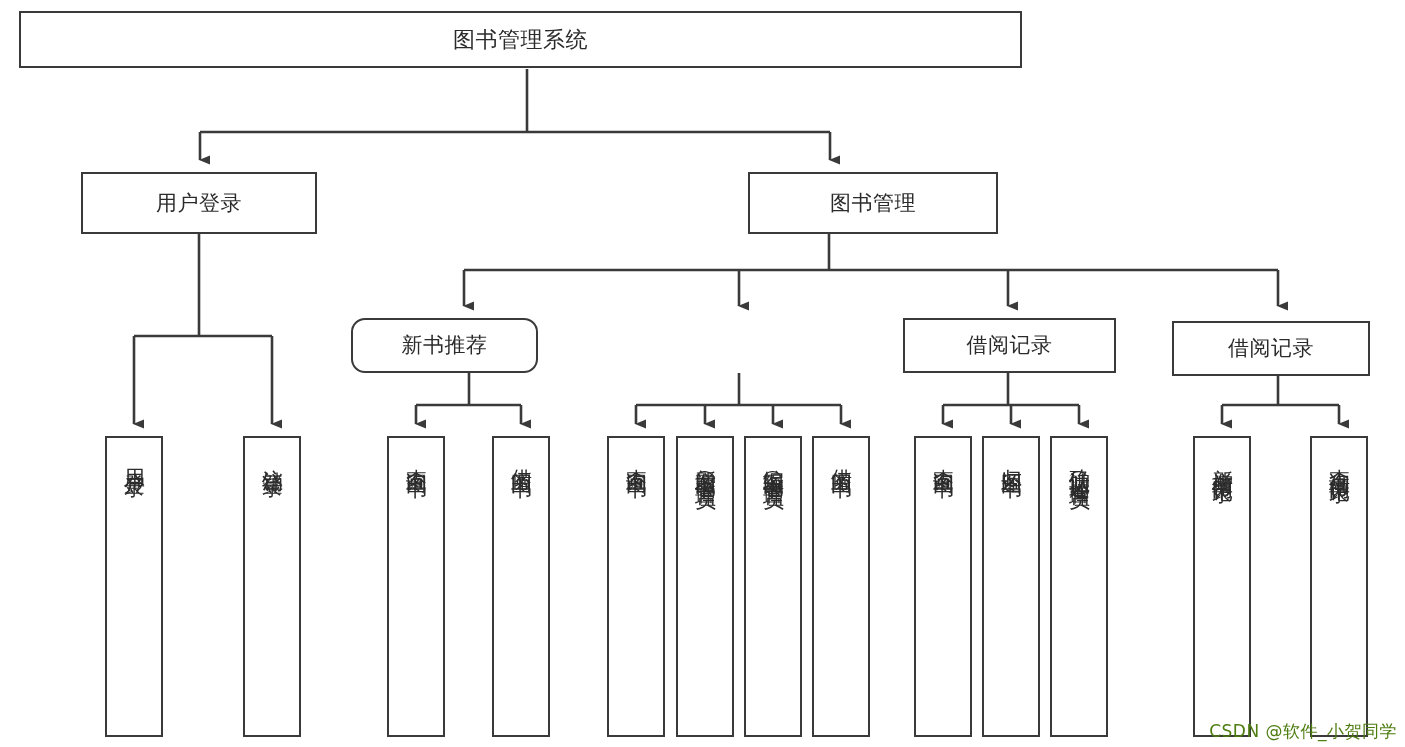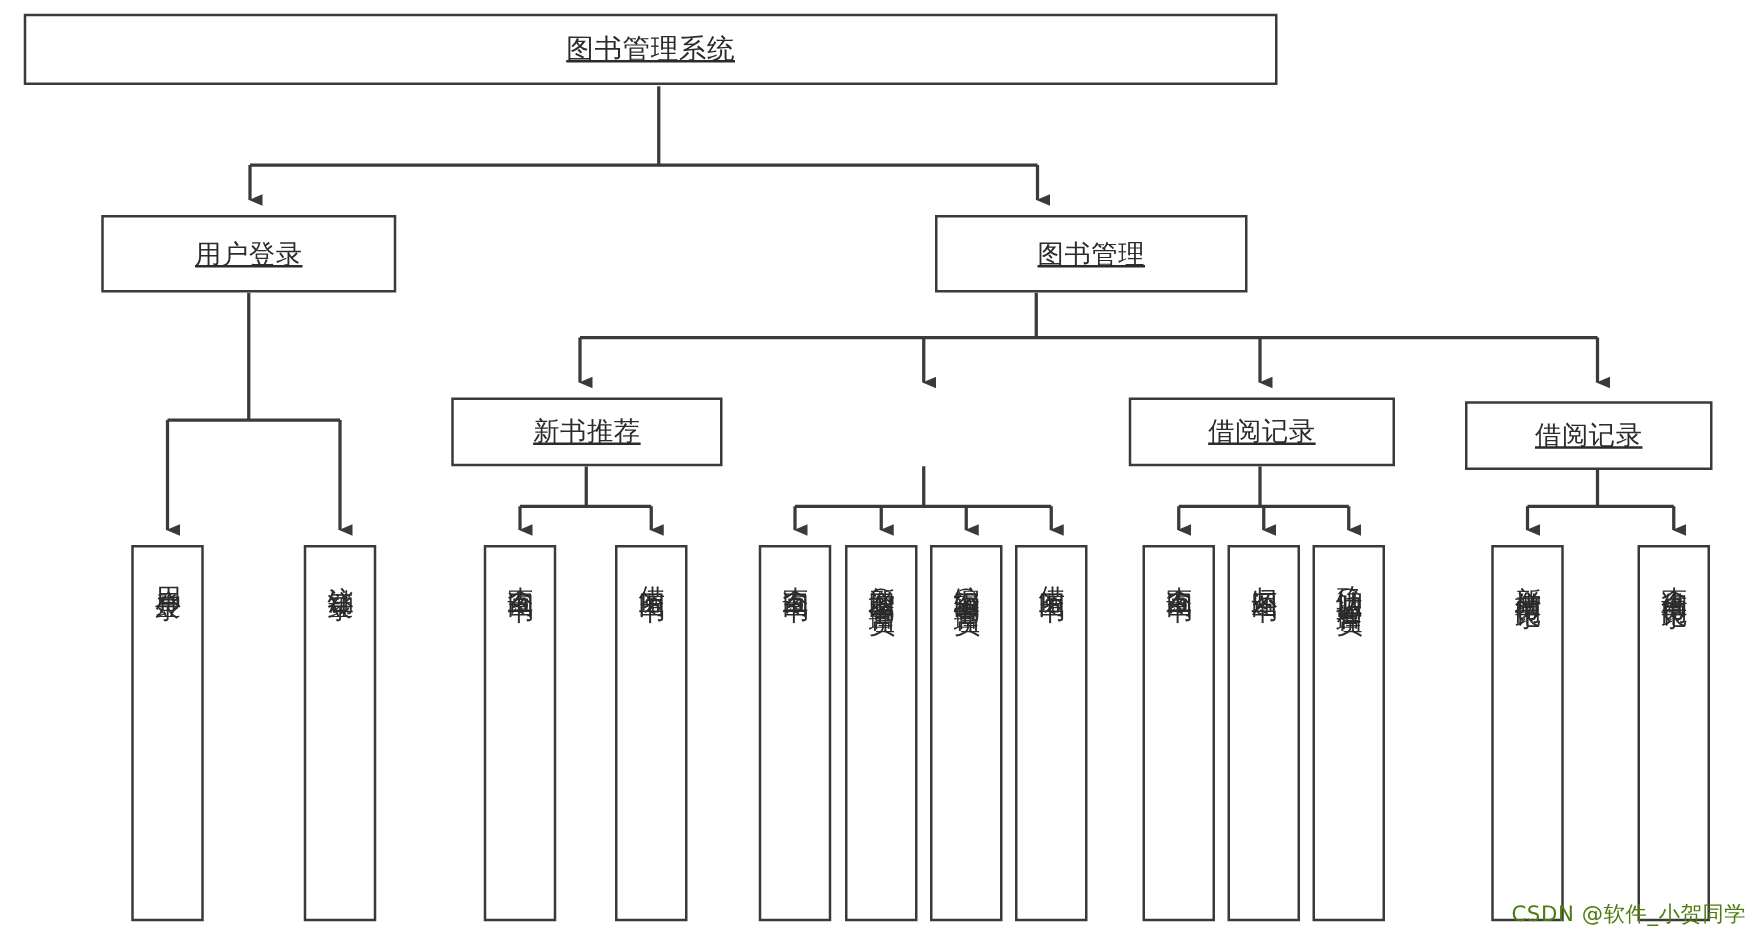--- a/index.html
+++ b/index.html
@@ -39,21 +39,20 @@
   }
   .node .label {
     display: block;
     text-align: center;
     line-height: 1.18;
     letter-spacing: 0.5px;
   }
   .node.horiz .label {
     writing-mode: horizontal-tb;
     font-size: 21px;
-    text-decoration: underline;
   }
   .node.vert {
     align-items: flex-start;
     justify-content: center;
     padding-top: 14px;
   }
   .node.vert .label {
     writing-mode: vertical-rl;
     text-orientation: upright;
     font-size: 21px;
@@ -134,21 +133,21 @@
     <span class="label">图书管理系统</span>
   </div>
 
   <div class="node horiz" style="left:81px; top:172px; width:236px; height:62px;">
     <span class="label">用户登录</span>
   </div>
   <div class="node horiz" style="left:712px; top:172px; width:250px; height:62px;margin-left:36px;">
     <span class="label">图书管理</span>
   </div>
 
-  <div class="node horiz" style="left:361px; top:318px; width:217px; height:55px;">
+  <div class="node horiz" style="left:351px; top:318px; width:187px; height:55px;border-radius:14px;">
     <span class="label">新书推荐</span>
   </div>
   <div class="node horiz" style="left:903px; top:318px; width:213px; height:55px;">
     <span class="label">借阅记录</span>
   </div>
   <div class="node horiz" style="left:1172px; top:321px; width:198px; height:55px;">
     <span class="label">借阅记录</span>
   </div>
 
   <div class="node vert" style="left:105px; top:436px; width:58px; height:301px;">

